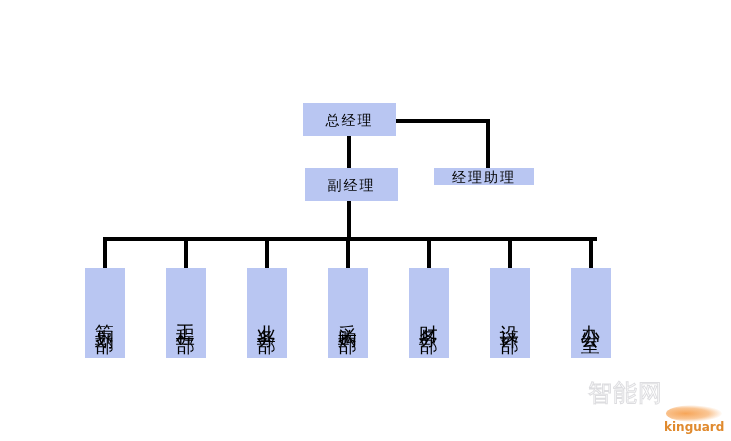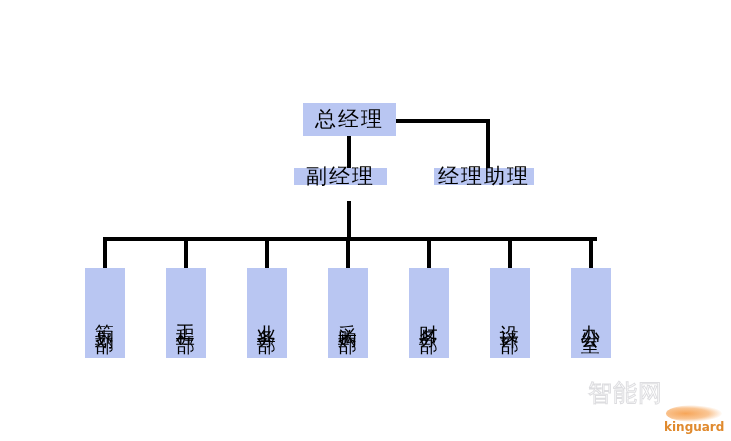--- a/index.html
+++ b/index.html
@@ -24,21 +24,21 @@
     position: absolute;
     background: #b9c6f2;
     color: #000000;
     display: flex;
     align-items: center;
     justify-content: center;
     box-sizing: border-box;
     letter-spacing: 2px;
   }
   .node.top-level {
-    font-size: 21px;
+    font-size: 14px;
     line-height: 1;
   }
   .node.dept {
     writing-mode: vertical-rl;
     text-orientation: upright;
     font-size: 19px;
     line-height: 1.18;
     letter-spacing: 5px;
     padding-top: 6px;
   }
@@ -114,21 +114,21 @@
   <div class="line v" style="left:103px; top:237px; height:31px;"></div>
   <div class="line v" style="left:184px; top:237px; height:31px;"></div>
   <div class="line v" style="left:265px; top:237px; height:31px;"></div>
   <div class="line v" style="left:346px; top:237px; height:31px;"></div>
   <div class="line v" style="left:427px; top:237px; height:31px;"></div>
   <div class="line v" style="left:508px; top:237px; height:31px;"></div>
   <div class="line v" style="left:589px; top:237px; height:31px;"></div>
 
   <div class="node top-level" style="left:303px; top:103px; width:93px; height:33px;">总经理</div>
 
-  <div class="node top-level" style="left:294px; top:168px; width:93px; height:17px;">副经理</div>
+  <div class="node top-level" style="left:305px; top:168px; width:93px; height:33px;">副经理</div>
 
   <div class="node top-level" style="left:434px; top:168px; width:100px; height:17px;">经理助理</div>
 
   <div class="node dept" style="left:85px; top:268px; width:40px; height:90px;">策划部</div>
 
   <div class="node dept" style="left:166px; top:268px; width:40px; height:90px;">工程部</div>
 
   <div class="node dept" style="left:247px; top:268px; width:40px; height:90px;">业务部</div>
 
   <div class="node dept" style="left:328px; top:268px; width:40px; height:90px;">采购部</div>

